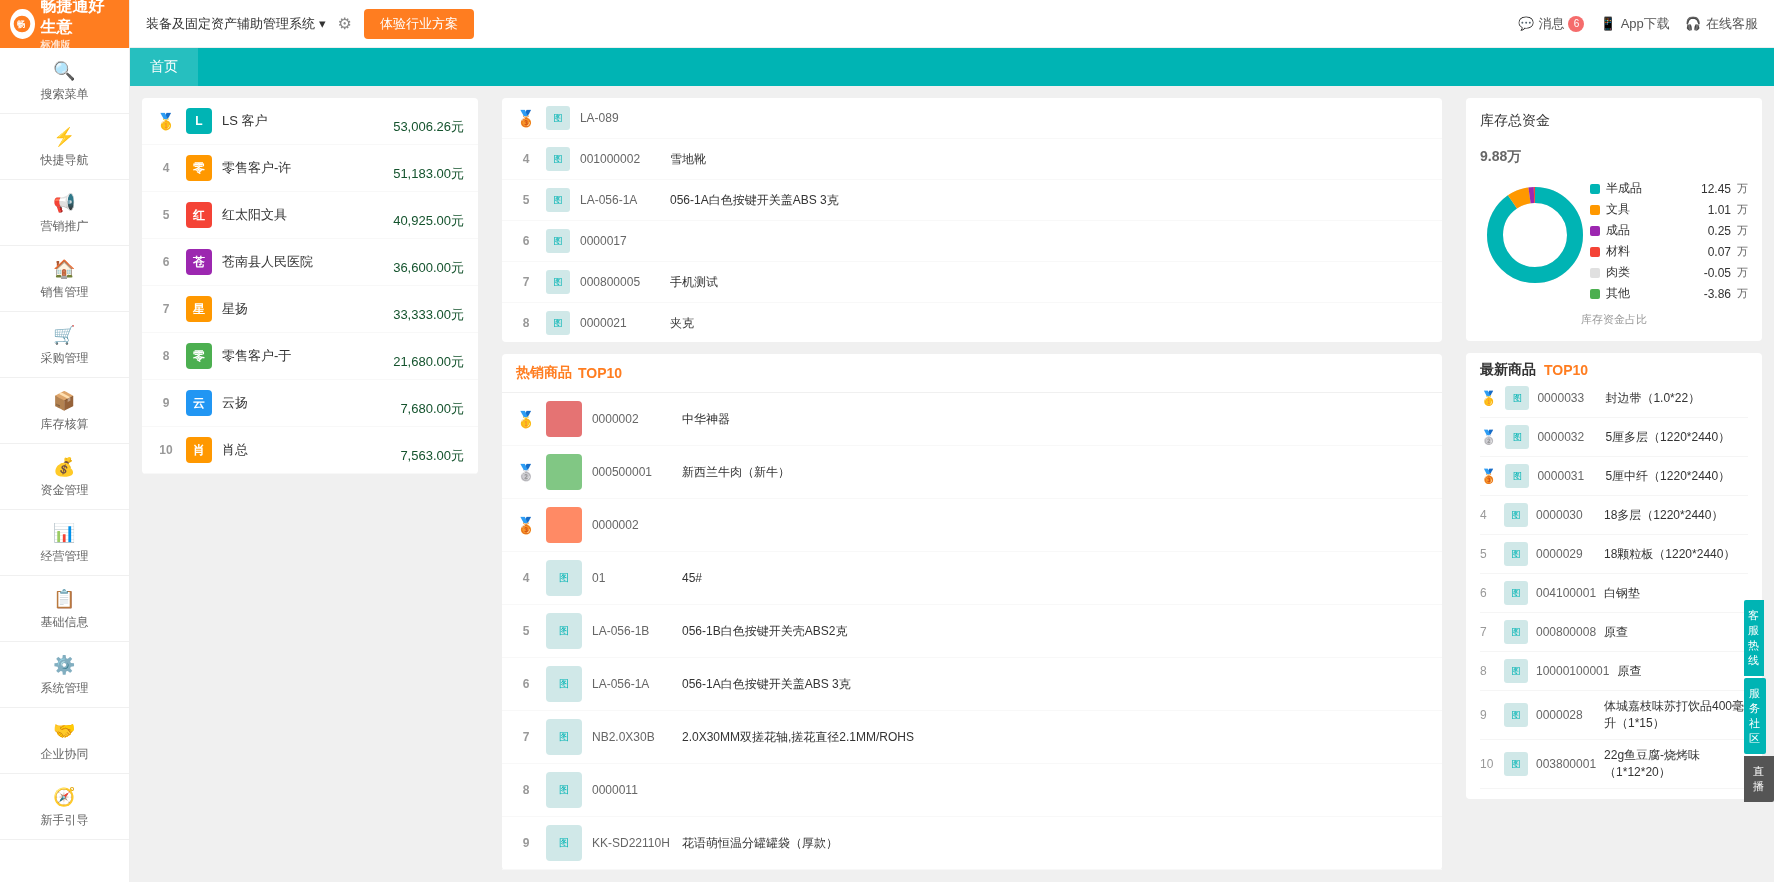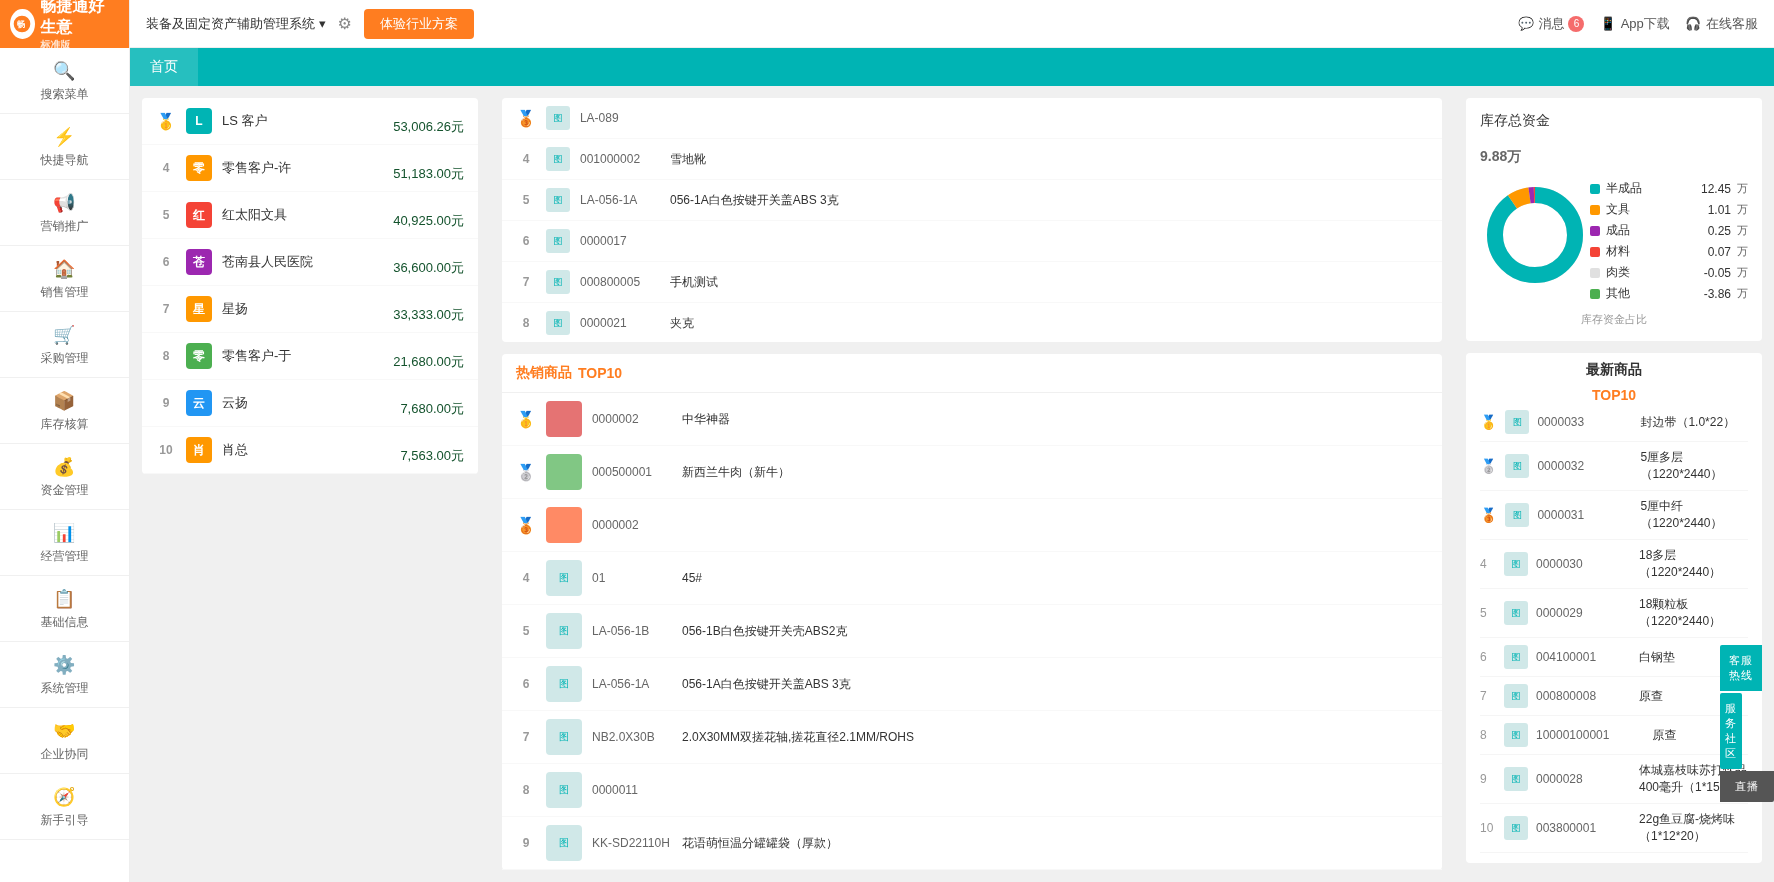--- a/index.html
+++ b/index.html
@@ -320,21 +320,21 @@
       background: #d0e8e8;
       border-radius: 3px;
       display: flex;
       align-items: center;
       justify-content: center;
       color: #00b4b4;
       font-size: 9px;
       flex-shrink: 0;
     }
     .np-code { font-size: 12px; color: #666; min-width: 60px; }
-    .np-name { font-size: 12px; color: #333; flex: 1; margin-left: 35px; }
+    .np-name { font-size: 12px; color: #333; flex: 1; }
 
     
     .left-panel {
       width: 360px;
       overflow-y: auto;
       padding: 12px;
       flex-shrink: 0;
     }
 
     
@@ -732,21 +732,21 @@
               <span class="legend-name">其他</span>
               <span class="legend-val">-3.86</span>
               <span class="legend-unit">万</span>
             </div>
           </div>
         </div>
         <div class="inventory-label">库存资金占比</div>
       </div>
 
       <div class="card">
-        <div class="new-prod-header" style="padding: 8px 14px 0; flex-direction: column;">
+        <div class="new-prod-header" style="padding: 8px 14px 0;">
           <span class="new-prod-title">最新商品</span>
           <span class="new-prod-subtitle">TOP10</span>
         </div>
         <div style="padding: 0 14px 10px;">
 
           <div class="new-prod-item">
             <span class="np-rank-medal">🥇</span>
             <div class="np-thumb">图</div>
             <span class="np-code">0000033</span>
             <span class="np-name">封边带（1.0*22）</span>
@@ -814,16 +814,16 @@
             <span class="np-code">003800001</span>
             <span class="np-name">22g鱼豆腐-烧烤味（1*12*20）</span>
           </div>
         </div>
       </div>
     </div>
   </div>
 </div>
 
 <div class="float-service">
-  <div class="float-btn" style="writing-mode: horizontal-tb; font-size: 11px; padding: 8px 4px; background:#00b4b4; color:#fff; width:42px; text-align:center; cursor:pointer; border-radius:2px 0 0 0;">客服热线</div>
+  <div class="float-btn" style="writing-mode: horizontal-tb; font-size: 11px; padding: 8px 4px; background:#00b4b4; color:#fff; width:20px; text-align:center; cursor:pointer; border-radius:2px 0 0 0;">客服热线</div>
   <div class="float-btn" style="writing-mode: horizontal-tb; font-size: 11px; padding: 8px 4px; background:#00b4b4; color:#fff; width:22px; text-align:center; cursor:pointer;">服务社区</div>
-  <div class="float-btn" style="writing-mode: horizontal-tb; font-size: 11px; padding: 8px 4px; background:#555; color:#fff; width:54px; text-align:center; cursor:pointer; border-radius:0 0 2px 0;">直播</div>
+  <div class="float-btn" style="writing-mode: horizontal-tb; font-size: 11px; padding: 8px 4px; background:#555; color:#fff; width:30px; text-align:center; cursor:pointer; border-radius:0 0 2px 0;">直播</div>
 </div>
 
 </body></html>

